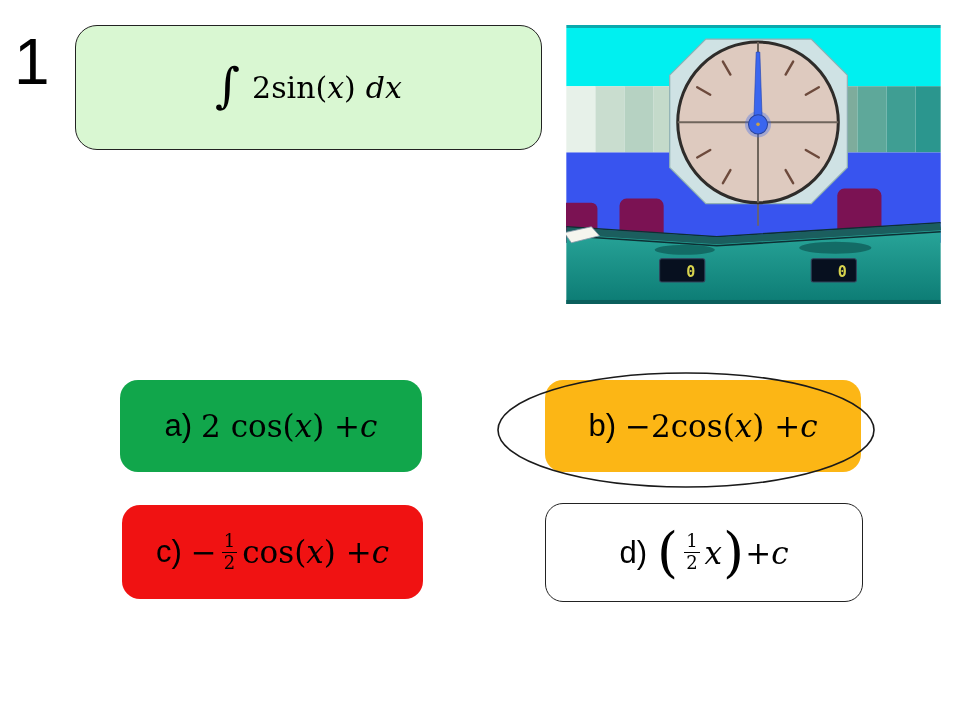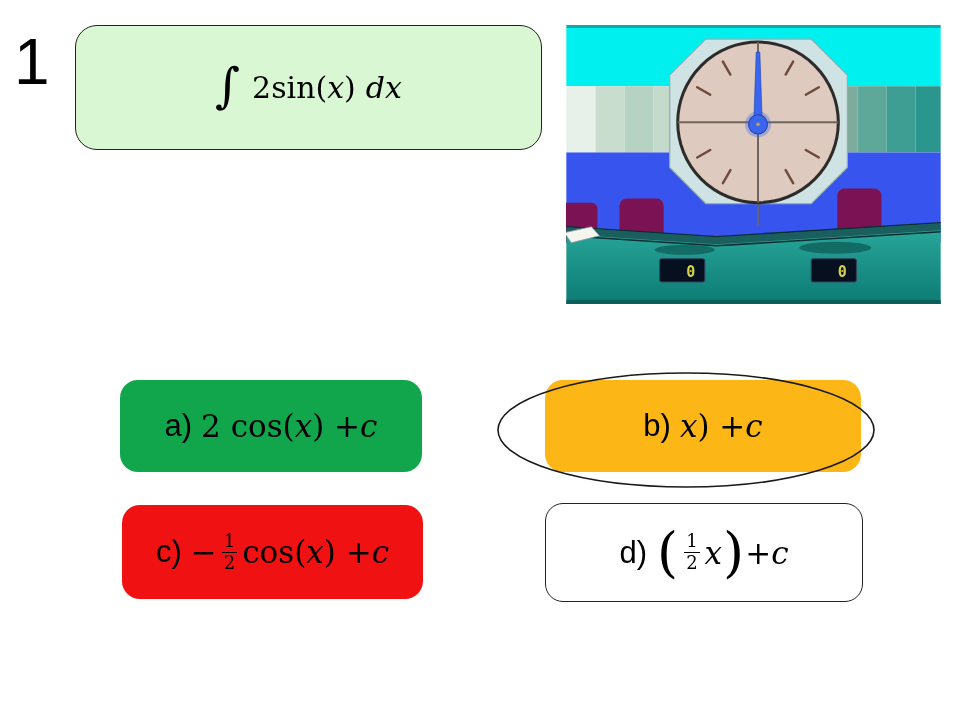--- a/index.html
+++ b/index.html
@@ -154,20 +154,21 @@
       <span>2 cos(</span>
         <span class="it">x</span>
         <span>) + </span>
         <span class="it">c</span>
     </span>
   </div>
 
   <div class="opt" id="opt-b">
     <span class="label">b)</span>
     <span class="math eq">
+      <span>−2cos(</span>
         <span class="it">x</span>
         <span>) + </span>
         <span class="it">c</span>
     </span>
   </div>
 
   <svg class="circle-svg" viewBox="0 0 392 124">
     <ellipse cx="196" cy="62" rx="188" ry="57" fill="none" stroke="#1a1a1a" stroke-width="1.6"></ellipse>
   </svg>
 

